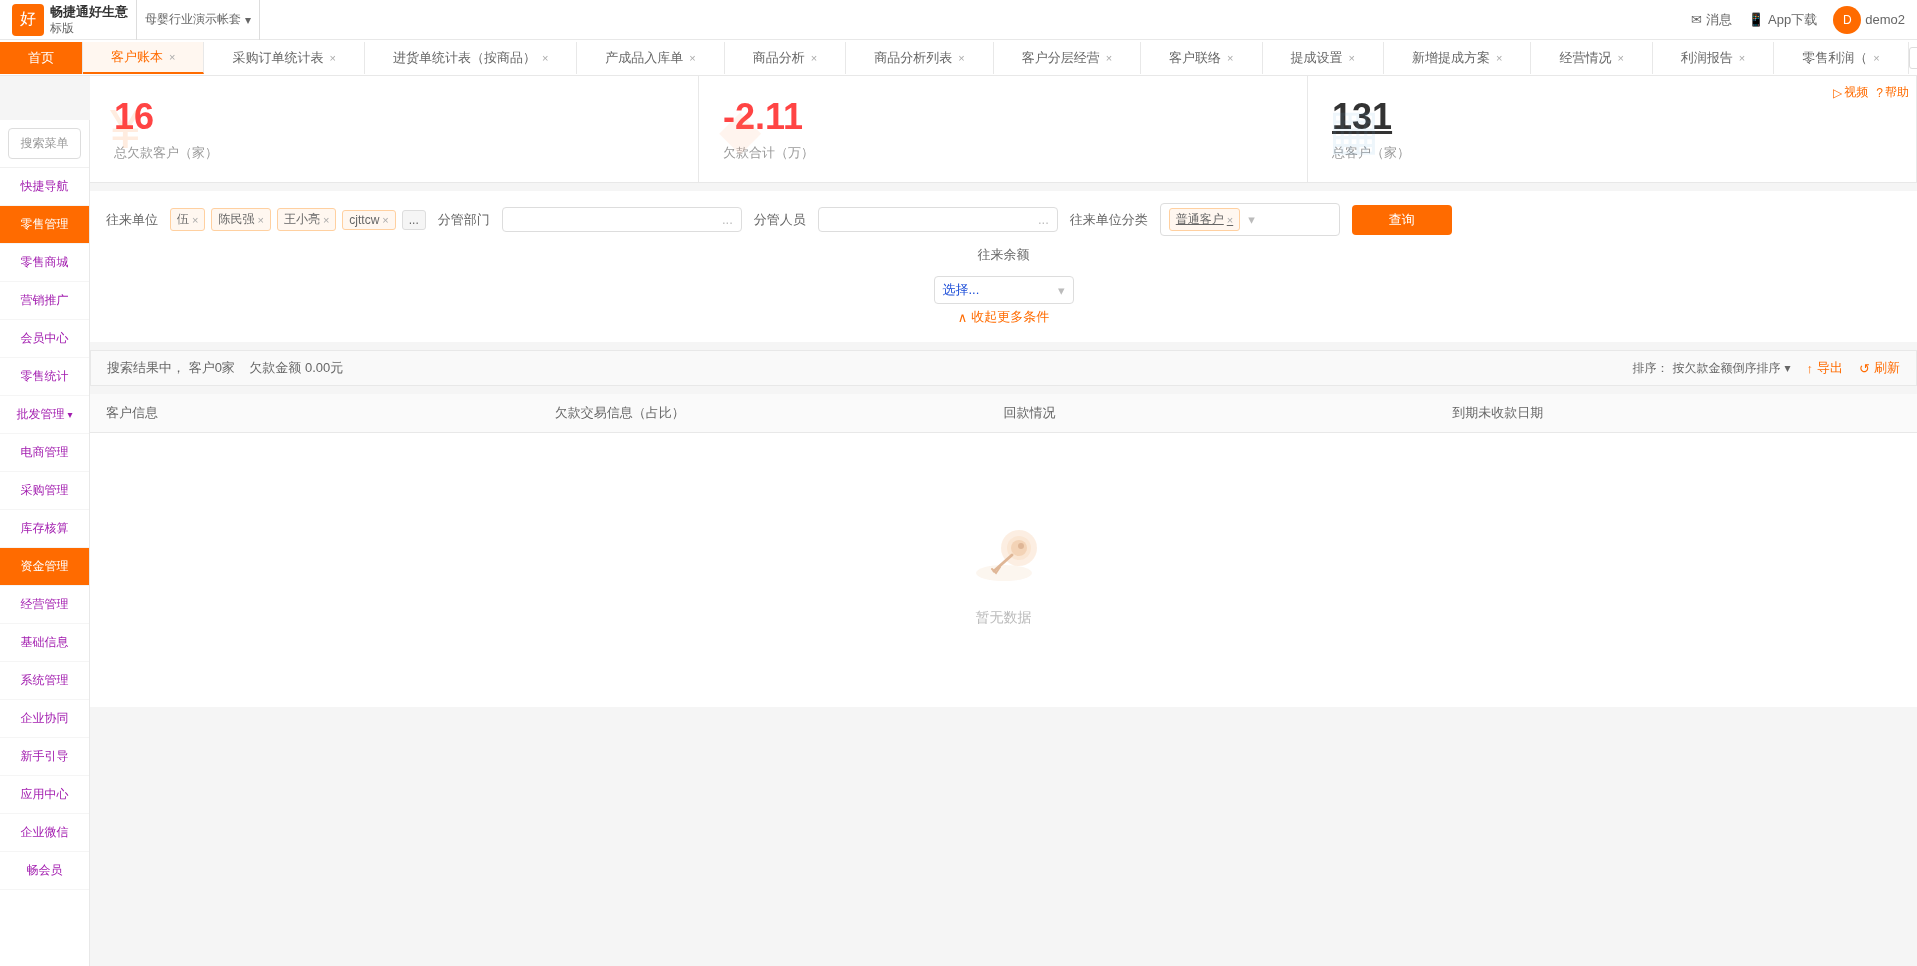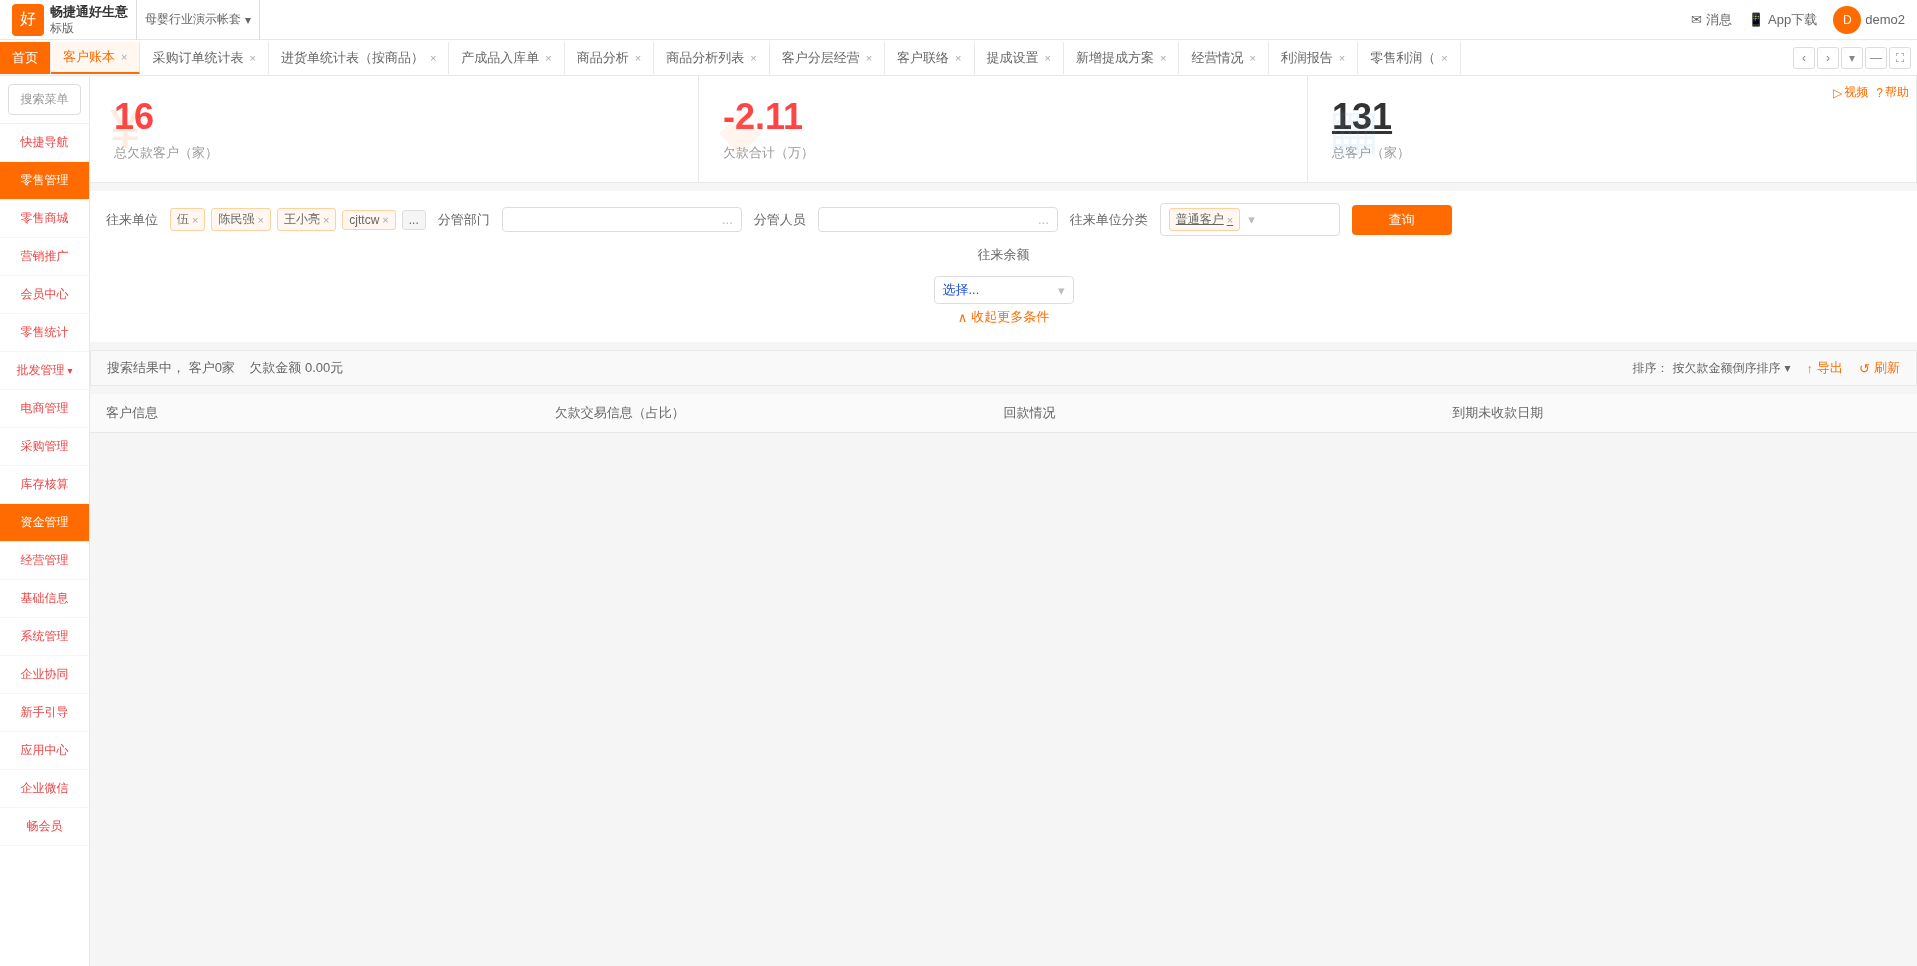--- a/index.html
+++ b/index.html
@@ -30,21 +30,21 @@
       height: 36px;
       background: #fff;
       border-bottom: 1px solid #e8e8e8;
       display: flex;
       align-items: center;
       overflow: hidden;
       position: relative;
     }
     .nav-tab {
       height: 32px;
-      padding: 0 12px;
+      padding: 0 28px;
       display: flex;
       align-items: center;
       gap: 4px;
       font-size: 13px;
       color: #666;
       cursor: pointer;
       border-right: 1px solid #e8e8e8;
       white-space: nowrap;
       flex-shrink: 0;
     }
@@ -58,41 +58,42 @@
     .main-layout { display: flex; height: calc(966px - 76px); }
 
     
     .sidebar {
       width: 90px;
       background: #fff;
       border-right: 1px solid #e8e8e8;
       display: flex;
       flex-direction: column;
       overflow-y: auto;
+      margin-top: 44px;
     }
     .sidebar-search {
       padding: 8px;
       border-bottom: 1px solid #f0f0f0;
     }
     .sidebar-search-btn {
       width: 100%;
       padding: 6px 4px;
       background: #fff;
       border: 1px solid #ddd;
       border-radius: 4px;
       font-size: 12px;
       color: #999;
       cursor: pointer;
       text-align: center;
     }
     .sidebar-nav-item {
       padding: 10px 6px;
       text-align: center;
       font-size: 12px;
-      color: #ef4444;
+      color: #a21caf;
       cursor: pointer;
       border-bottom: 1px solid #f5f5f5;
     }
     .sidebar-nav-item.active { background: #ff6b00; color: #fff; }
     .sidebar-nav-item.has-sub { display: flex; align-items: center; justify-content: center; gap: 3px; }
 
     
     .content-area {
       flex: 1;
       overflow-y: auto;
@@ -521,15 +522,27 @@
           <span>欠款交易信息（占比）</span>
         </div>
         <div class="table-col-3">
           <span>回款情况</span>
         </div>
         <div class="table-col-4">
           <span>到期未收款日期</span>
         </div>
       </div>
 
+      <div class="empty-state">
+        <svg class="empty-icon" viewBox="0 0 80 80" xmlns="http://www.w3.org/2000/svg">
+          <ellipse cx="40" cy="60" rx="28" ry="8" fill="#f0d0b0" opacity="0.4"></ellipse>
+          <circle cx="55" cy="35" r="18" fill="#f5c8a0" opacity="0.6"></circle>
+          <circle cx="55" cy="35" r="12" fill="#f5c8a0" opacity="0.8"></circle>
+          <circle cx="55" cy="35" r="8" fill="#e8a870"></circle>
+          <circle cx="57" cy="33" r="3" fill="#c07030"></circle>
+          <path d="M48 42 L30 58" stroke="#c07030" stroke-width="3" stroke-linecap="round"></path>
+          <path d="M28 56 L32 60 L36 54" stroke="#c07030" stroke-width="2" fill="none" stroke-linecap="round"></path>
+        </svg>
+        <div class="empty-text">暂无数据</div>
+      </div>
     </div>
   </div>
 </div>
 
 </body></html>

